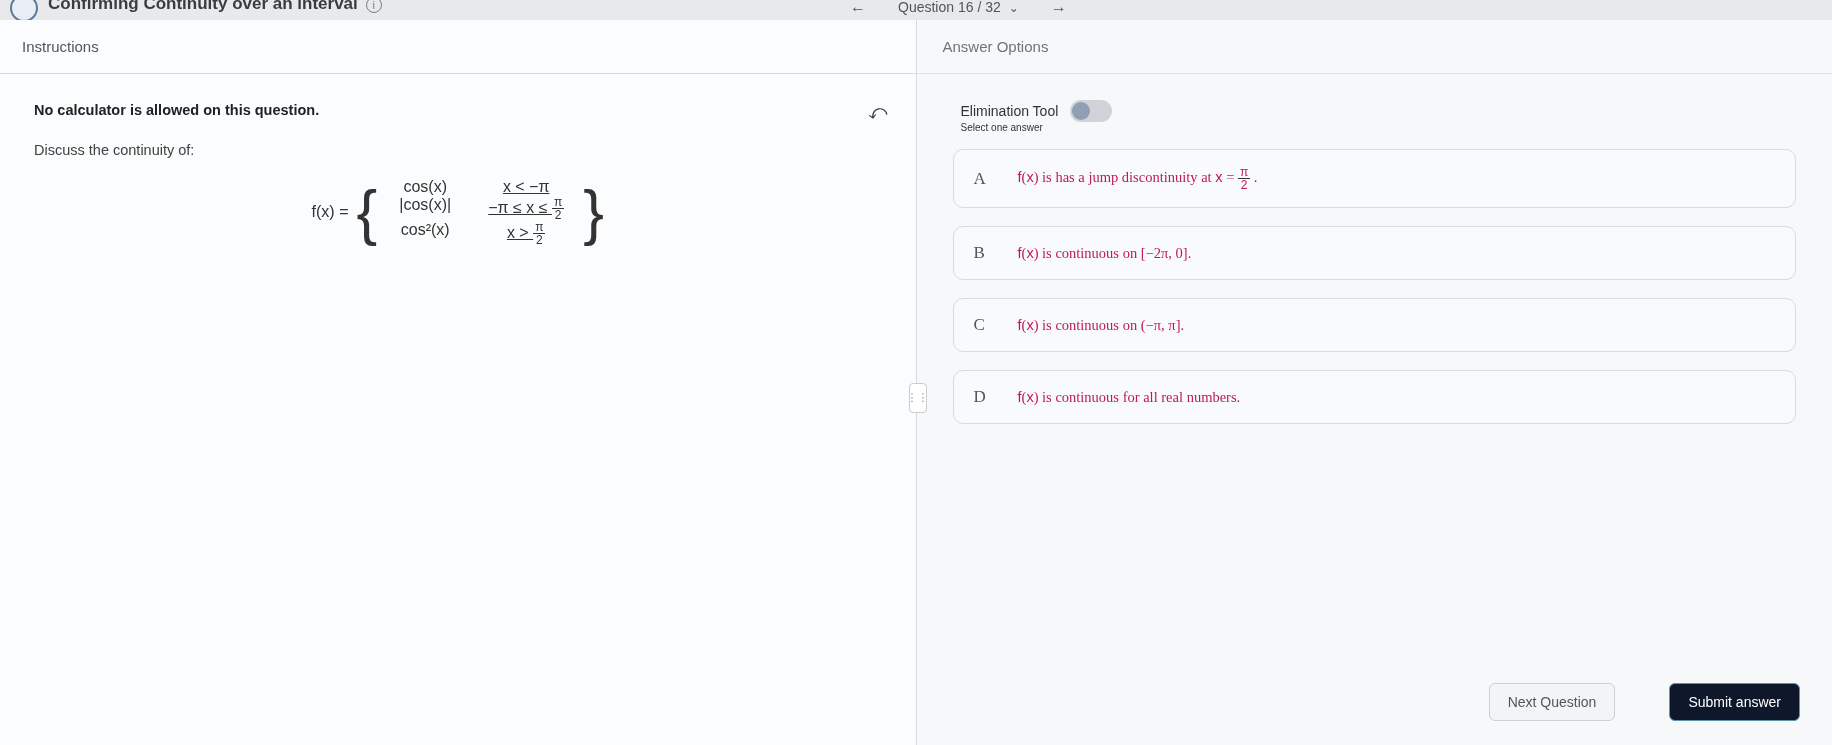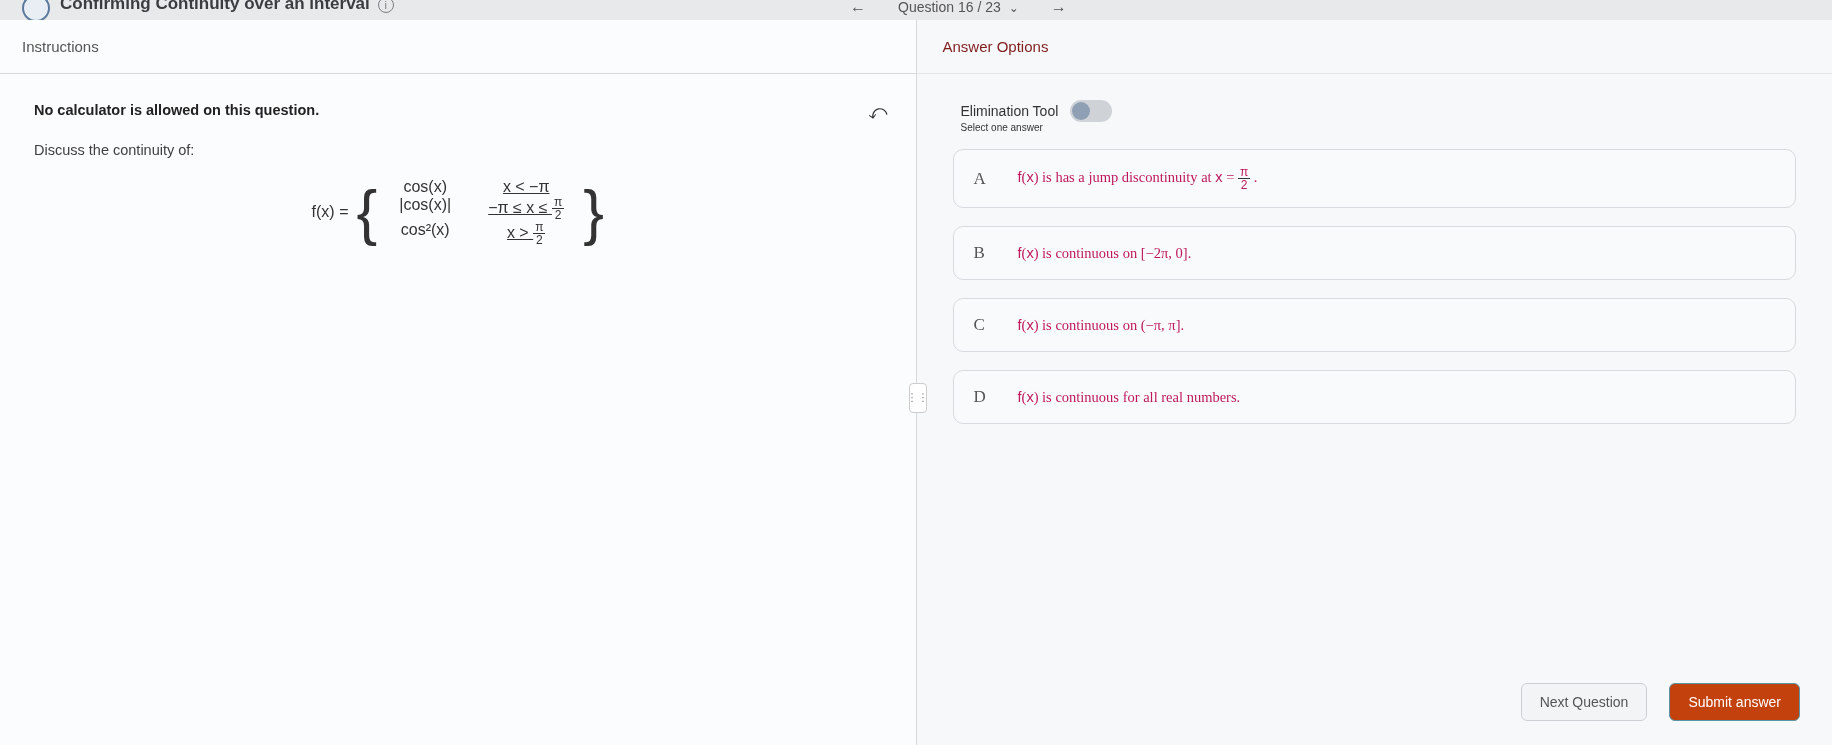--- a/index.html
+++ b/index.html
@@ -1,18 +1,18 @@
 <!DOCTYPE html>
 <html><head>
 <meta charset="utf-8">
 <style>
 * { margin:0; padding:0; box-sizing:border-box; font-family: -apple-system, "Segoe UI", Arial, sans-serif; }
 body { background:#e8e9eb; width:1832px; height:745px; overflow:hidden; color:#333; }
 
-.topbar { height:20px; display:flex; align-items:flex-start; padding:0 22px; position:relative; }
+.topbar { height:20px; display:flex; align-items:flex-start; padding:0 10px; position:relative; }
 .topbar .app-icon { width:28px; height:28px; background:#e9eef5; border-radius:50%; border:2px solid #5b7a9e; margin-right:10px; position:relative; top:-6px; }
 .topbar .title { font-size:17px; font-weight:700; color:#3a3d40; margin-top:-6px; }
 .topbar .info-icon { width:16px; height:16px; border:1.5px solid #7b7e82; border-radius:50%; margin-left:8px; font-size:11px; color:#7b7e82; display:flex; align-items:center; justify-content:center; margin-top:-3px; }
 .topbar .center { position:absolute; left:50%; transform:translateX(-70px); top:-6px; display:flex; align-items:center; gap:28px; color:#555; font-size:14px; }
 .arrow-btn { cursor:pointer; color:#555; font-size:16px; padding:4px; }
 
 .content { display:flex; height:725px; }
 
 .panel-left { flex:1; background:#fbfcfd; border-right:1px solid #d7d9dc; position:relative; }
 .panel-left .section-head { padding:18px 22px; font-size:15px; color:#555; border-bottom:1px solid #d7d9dc; }
@@ -26,51 +26,51 @@
 .cases .row { display:flex; }
 .cases .f { width:80px; text-align:center; }
 .cases .cond { width:110px; text-align:center; padding-left:12px;text-decoration:underline;}
 .frac { display:inline-flex; flex-direction:column; align-items:center; font-size:12px; line-height:1; vertical-align:middle; }
 .frac .num { border-bottom:1px solid #333; padding:0 2px; }
 .frac .den { padding:0 2px; }
 
 .cursor-icon { position:absolute; right:28px; top:82px; font-size:18px; color:#333; transform:rotate(-10deg); }
 
 .panel-right { flex:1; background:#f7f8fa; position:relative; }
-.panel-right .section-head { padding:18px 26px; font-size:15px; color:#7f1d1d; border-bottom:1px solid #e1e3e6; }
+.panel-right .section-head { padding:18px 26px; font-size:15px; color:#737373; border-bottom:1px solid #e1e3e6; }
 .panel-right .body { padding:26px 36px; }
 .tool-row { display:flex; align-items:center; gap:12px; font-size:14px; color:#333; padding-left:8px;}
 .toggle { width:42px; height:22px; background:#cfd3d8; border-radius:11px; position:relative; }
 .toggle::after { content:""; width:18px; height:18px; background:#8fa0b5; border-radius:50%; position:absolute; top:2px; left:2px; }
 .select-text { font-size:10px; color:#333; margin-bottom:16px; padding-left:8px; }
 
 .option { border:1px solid #d7dadf; border-radius:10px; padding:16px 20px; margin-bottom:18px; display:flex; align-items:center; gap:26px; cursor:pointer; background:#f9fafb; }
 .option .letter { font-size:17px; color:#555; font-family:serif; width:18px; }
 .option .text { font-size:14.5px; color:#be185d; font-family:'Cambria Math','STIX',serif; }
 
 .drag-handle { position:absolute; left:-8px; top:50%; width:18px; height:30px; background:#fff; border:1px solid #ccc; border-radius:4px; display:flex; align-items:center; justify-content:center; font-size:11px; color:#888; cursor:grab; }
 
-.footer-btns { position:absolute; bottom:24px; right:32px; display:flex; gap:22px; }
+.footer-btns { position:absolute; bottom:24px; right:32px; display:flex; gap:14px; }
 .btn { padding:10px 18px; border-radius:6px; font-size:14px; cursor:pointer; border:1px solid #ccd0d5; }
 .btn.next { background:#f2f4f6; color:#555; }
-.btn.submit { background:#c2410c; color:#fff; border-color:#5896a8; }
+.btn.submit { background:#0f172a; color:#fff; border-color:#5896a8;margin-left:40px; }
 
 .fx { }
 </style>
 </head>
 <body>
 
 <div class="topbar">
   <div class="app-icon"></div>
   <div class="title">Confirming Continuity over an interval</div>
   <div class="info-icon">i</div>
   <div class="center">
     <span class="arrow-btn">←</span>
     <span>
-      <span>Question 16 / 23</span>
+      <span>Question 16 / 32</span>
       <span style="font-size:12px; margin-left:4px;">⌄</span>
     </span>
     <span class="arrow-btn">→</span>
   </div>
 </div>
 
 <div class="content">
   <div class="panel-left">
     <div class="section-head">Instructions</div>
     <div class="cursor-icon">⤺</div>

